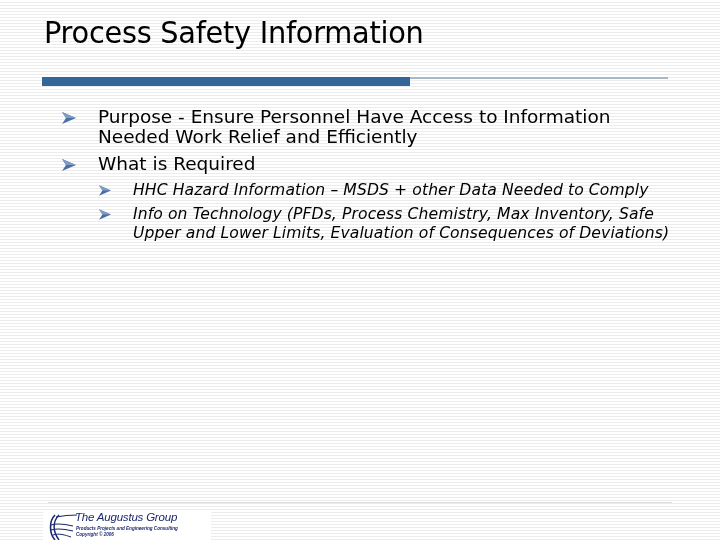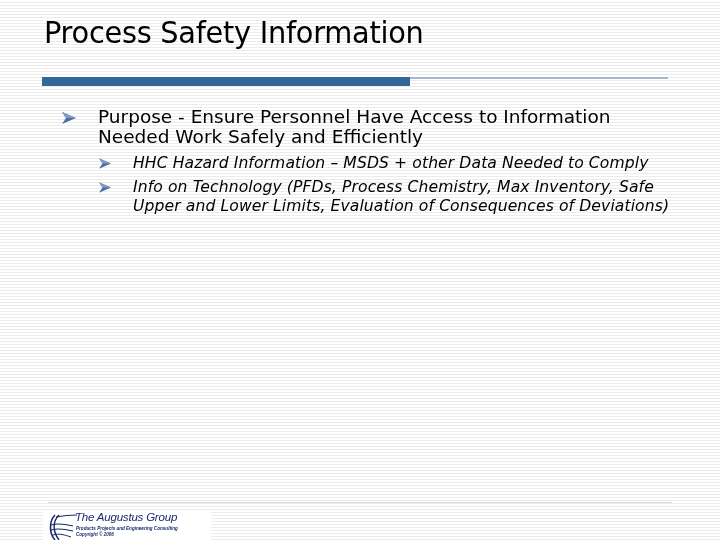--- a/index.html
+++ b/index.html
@@ -56,21 +56,28 @@
 <h1 class="title">Process Safety Information</h1>
 <div class="rule-thick"></div>
 <div class="rule-thin"></div>
 
 <div class="content">
   <div class="item l1">
     <svg class="arrow" viewBox="0 0 14 12">
         <polygon points="0,0 14,6 0,12 4,6" fill="#4a6fa5"></polygon>
         <polygon points="0,0 14,6 4,6" fill="#7f9cc4"></polygon>
       </svg>
-    <span>Purpose  - Ensure Personnel Have Access to Information Needed Work Safely and Efficiently</span>
+    <span>Purpose  - Ensure Personnel Have Access to Information Needed Work Relief and Efficiently</span>
+  </div>
+  <div class="item l1">
+    <svg class="arrow" viewBox="0 0 14 12">
+        <polygon points="0,0 14,6 0,12 4,6" fill="#4a6fa5"></polygon>
+        <polygon points="0,0 14,6 4,6" fill="#7f9cc4"></polygon>
+      </svg>
+    <span>What is Required</span>
   </div>
   <div class="item l2">
     <svg class="arrow" viewBox="0 0 14 12">
         <polygon points="0,0 14,6 0,12 4,6" fill="#4a6fa5"></polygon>
         <polygon points="0,0 14,6 4,6" fill="#7f9cc4"></polygon>
       </svg>
     <span>HHC Hazard Information – MSDS + other Data Needed to Comply</span>
   </div>
   <div class="item l2">
     <svg class="arrow" viewBox="0 0 14 12">

